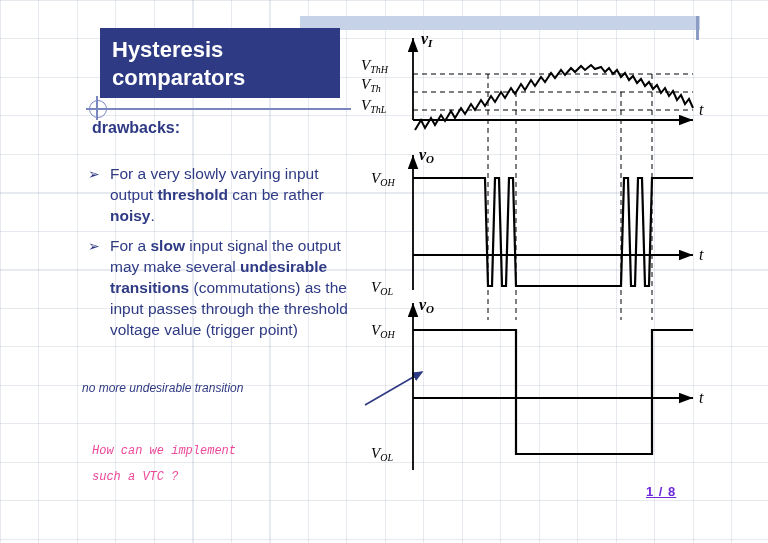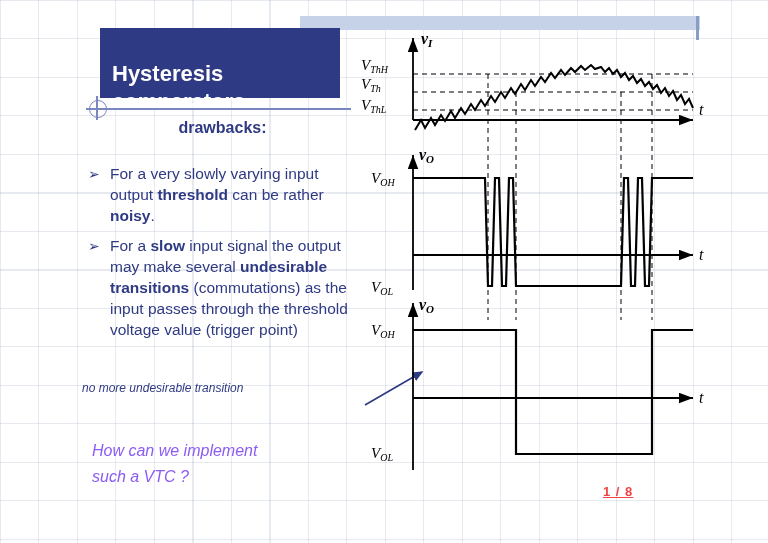--- a/index.html
+++ b/index.html
@@ -32,21 +32,20 @@
     background: #2f3a84;
   }
   .title-text {
     position: absolute;
     left: 112px; top: 36px;
     width: 230px;
     color: #ffffff;
     font-weight: bold;
     font-size: 22px;
     line-height: 28px;
-    margin-top: 24px;
   }
   .top-bar {
     position: absolute;
     left: 300px; top: 16px;
     width: 400px; height: 14px;
     background: #c6d2e8;
   }
   .top-bar-r {
     position: absolute;
     left: 696px; top: 16px;
@@ -77,21 +76,21 @@
 
   .lead {
     position: absolute;
     left: 78px; top: 118px;
     width: 275px;
     color: #2f3a84;
     font-weight: bold;
     font-size: 16px;
     line-height: 19px;
   }
-  .lead .ind { display: block; padding-left: 14px; text-align: center; }
+  .lead .ind { display: block; padding-left: 14px; }
 
   .bullets {
     position: absolute;
     left: 88px; top: 163px;
     width: 270px;
   }
   .bullet {
     position: relative;
     padding-left: 22px;
     margin-bottom: 9px;
@@ -113,30 +112,30 @@
     width: 290px;
     color: #2f3a84;
     font-size: 12px;
     font-style: italic;
     font-family: "Liberation Sans", sans-serif;
   }
   .question {
     position: absolute;
     left: 92px; top: 438px;
     width: 280px;
-    color: #8b5cf6;
-    font-size: 16px;
+    color: #ec4899;
+    font-size: 12px;
     font-style: italic;
     line-height: 26px;
-    font-family: Liberation Sans, sans-serif;
+    font-family: Liberation Mono, monospace;
   }
   .page-num {
     position: absolute;
-    left: 603px; top: 484px;
-    color: #ef4444;
+    left: 646px; top: 484px;
+    color: #6d28d9;
     font-size: 13px;
     font-weight: bold;
     letter-spacing: 1px;
     text-decoration: underline;
   }
   .figure {
     position: absolute;
     left: 355px; top: 20px;
     width: 400px; height: 460px;
   }

